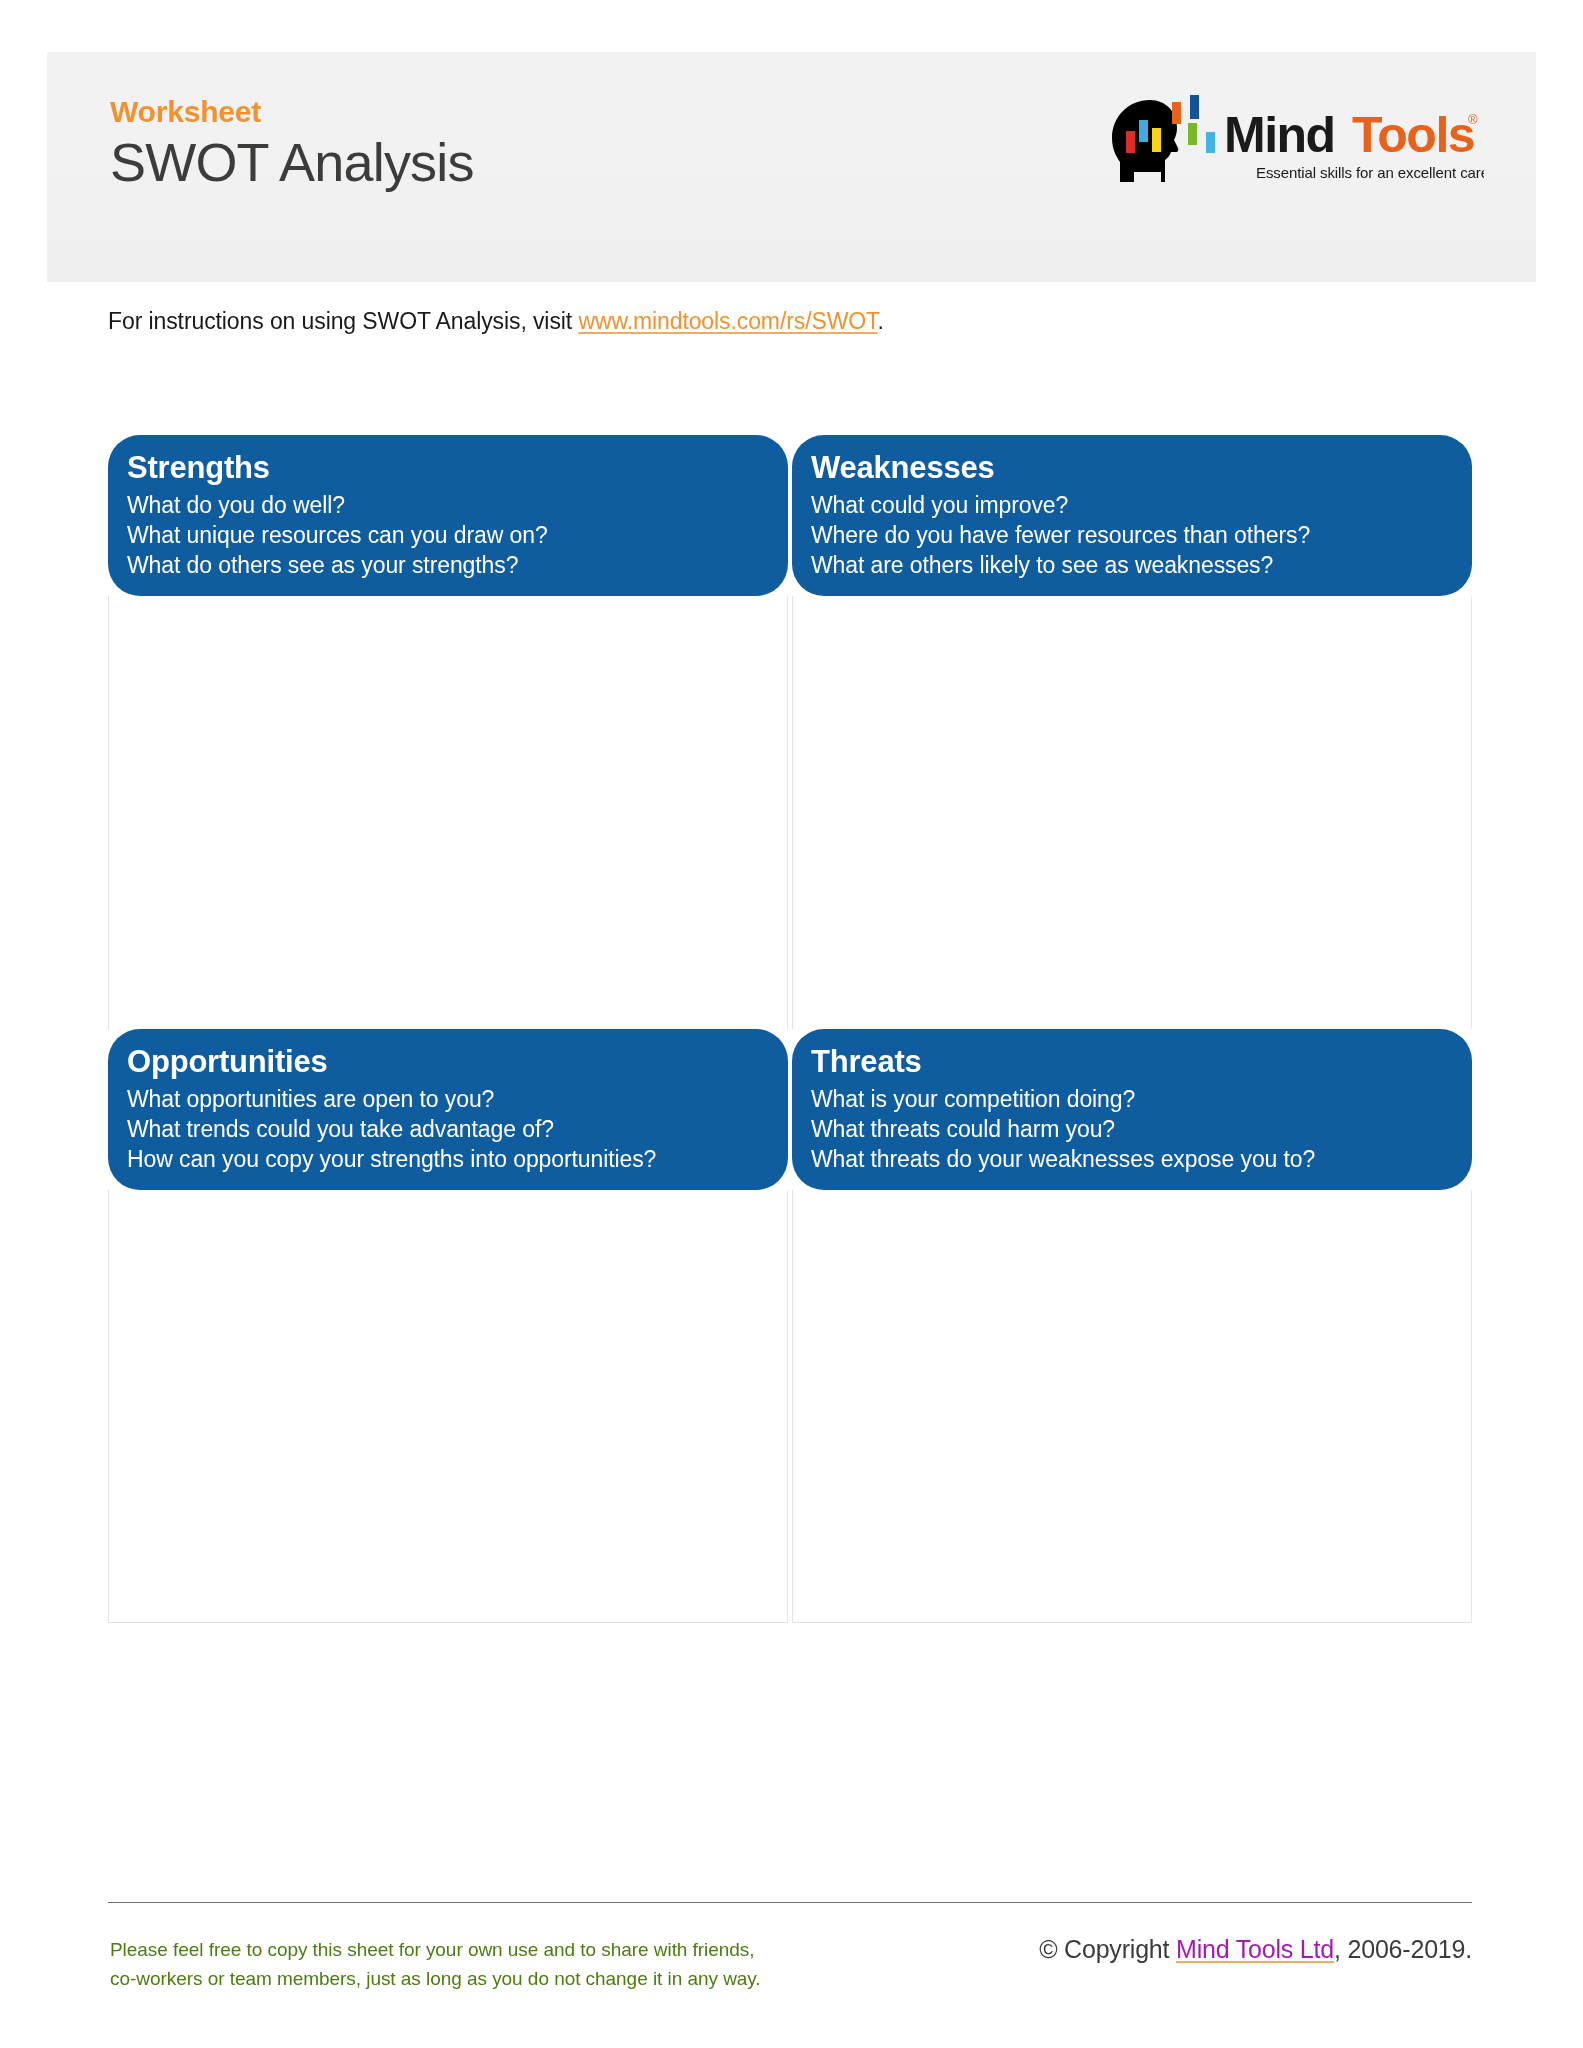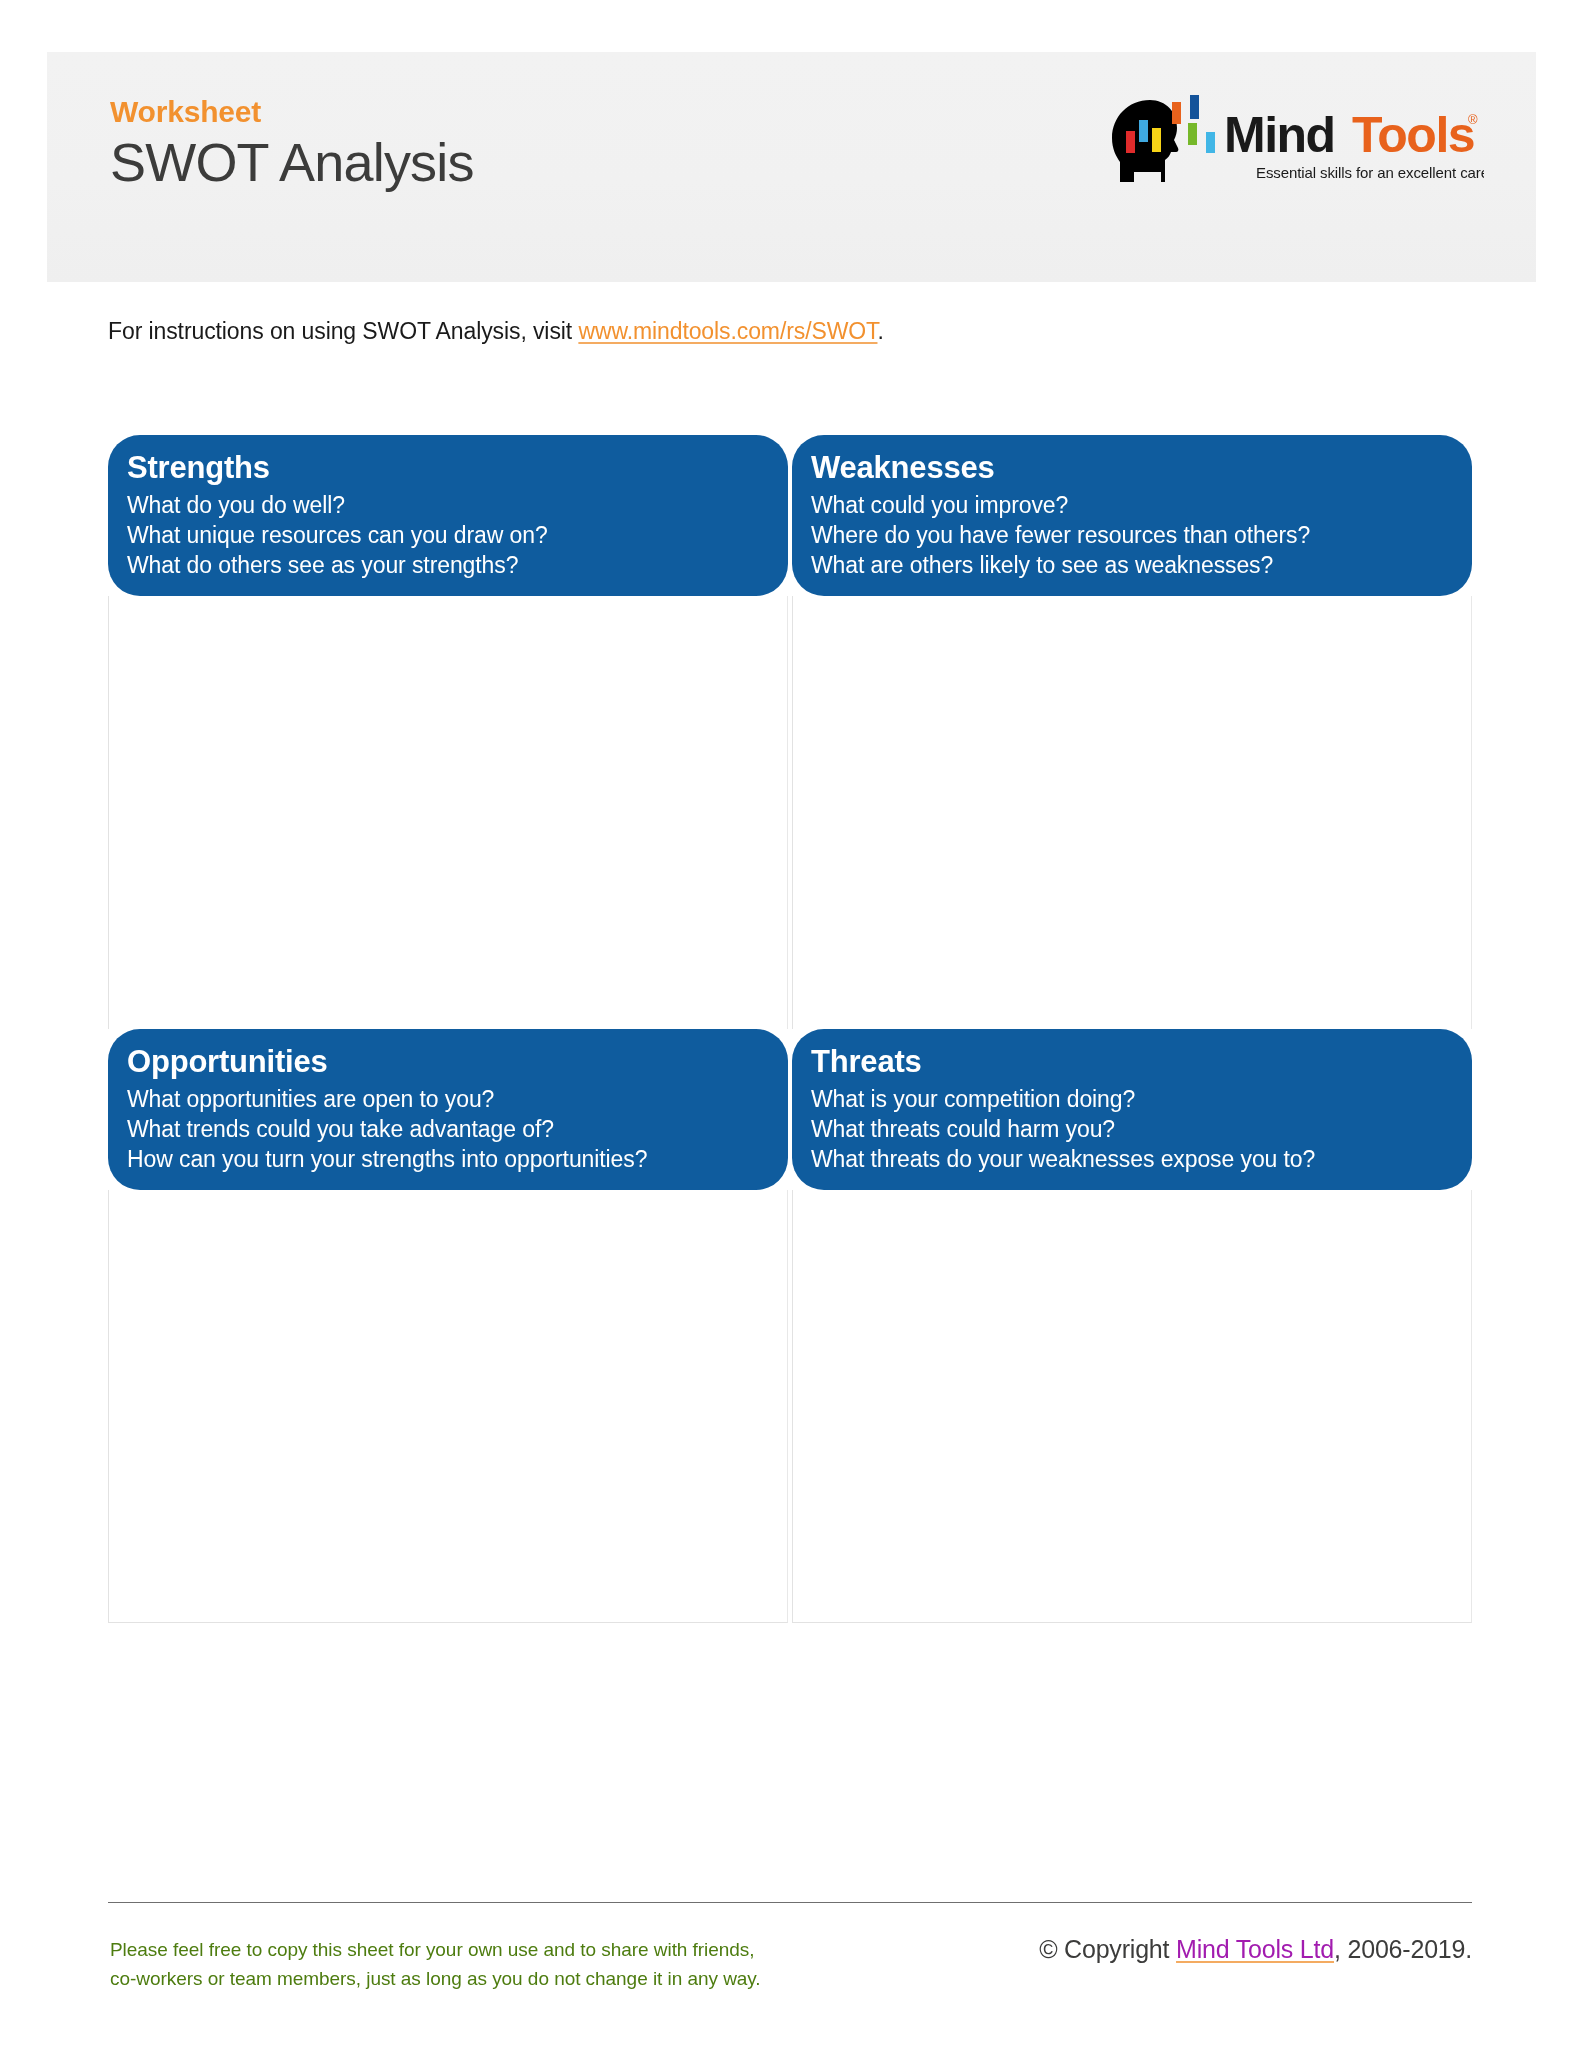--- a/index.html
+++ b/index.html
@@ -59,21 +59,21 @@
     top: 38px;
     width: 380px;
     height: 105px;
   }
   .logo svg { display: block; width: 380px; height: 105px; }
 
   
   .instructions {
     position: absolute;
     left: 108px;
-    top: 318px;
+    top: 308px;
     font-size: 23px;
     color: #1a1a1a;
     letter-spacing: -0.1px;
     text-align: right;
   }
   .instructions a {
     color: #f2912f;
     text-decoration: underline;
     text-decoration-color: #f4ab61;
     text-underline-offset: 3px;
@@ -230,21 +230,21 @@
         <div class="quad-prompt">What are others likely to see as weaknesses?</div>
       </div>
       <div class="quad-body"></div>
     </div>
 
     <div class="quadrant bottom">
       <div class="quad-head">
         <div class="quad-title">Opportunities</div>
         <div class="quad-prompt">What opportunities are open to you?</div>
         <div class="quad-prompt">What trends could you take advantage of?</div>
-        <div class="quad-prompt">How can you turn your strengths into opportunities?</div>
+        <div class="quad-prompt">How can you copy your strengths into opportunities?</div>
       </div>
       <div class="quad-body"></div>
     </div>
 
     <div class="quadrant bottom">
       <div class="quad-head">
         <div class="quad-title">Threats</div>
         <div class="quad-prompt">What is your competition doing?</div>
         <div class="quad-prompt">What threats could harm you?</div>
         <div class="quad-prompt">What threats do your weaknesses expose you to?</div>

